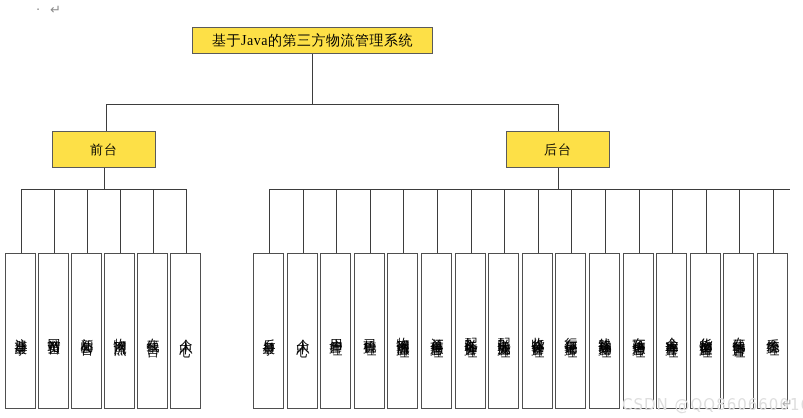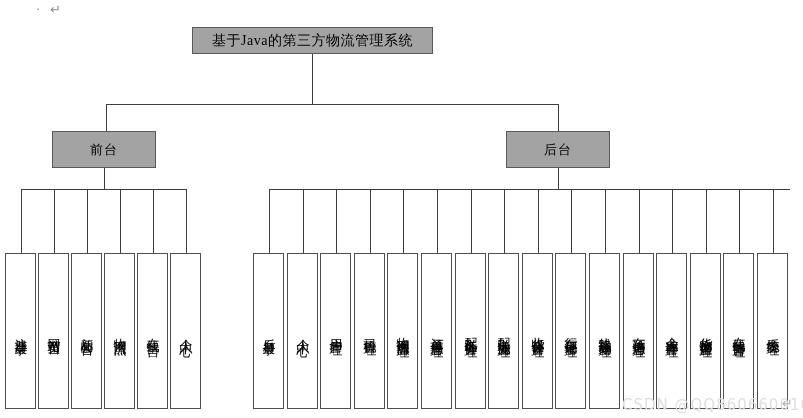--- a/index.html
+++ b/index.html
@@ -28,21 +28,21 @@
     letter-spacing: 3px;
     line-height: 16px;
     white-space: nowrap;
     font-family: "DejaVu Sans", sans-serif;
   }
   
   .node {
     position: absolute;
     box-sizing: border-box;
     border: 1px solid #5a5a5a;
-    background: #a3a3a3;
+    background: #fde047;
     display: flex;
     align-items: center;
     justify-content: center;
     text-align: center;
   }
   .node-root {
     left: 192px;
     top: 27px;
     width: 241px;
     height: 27px;

